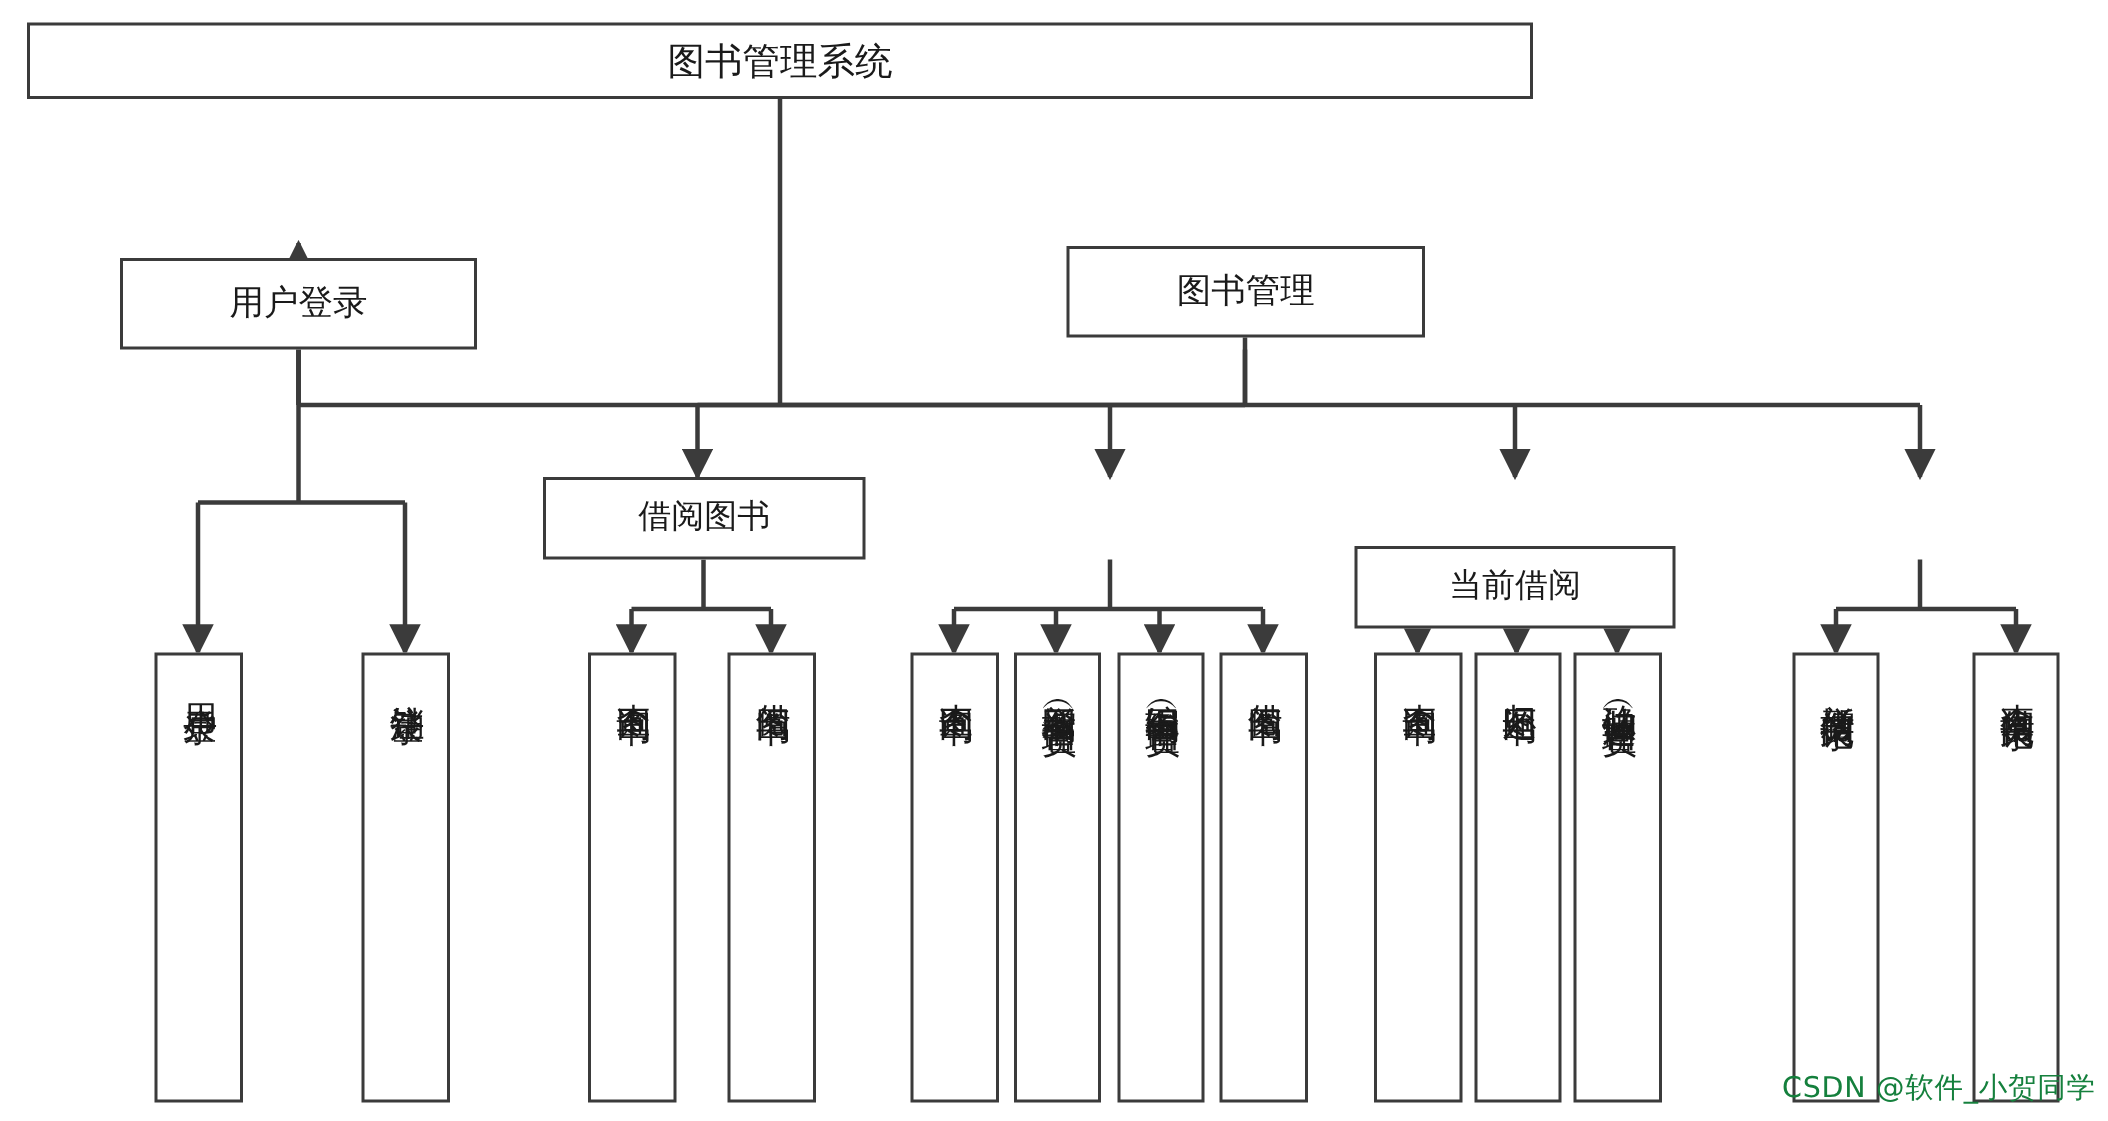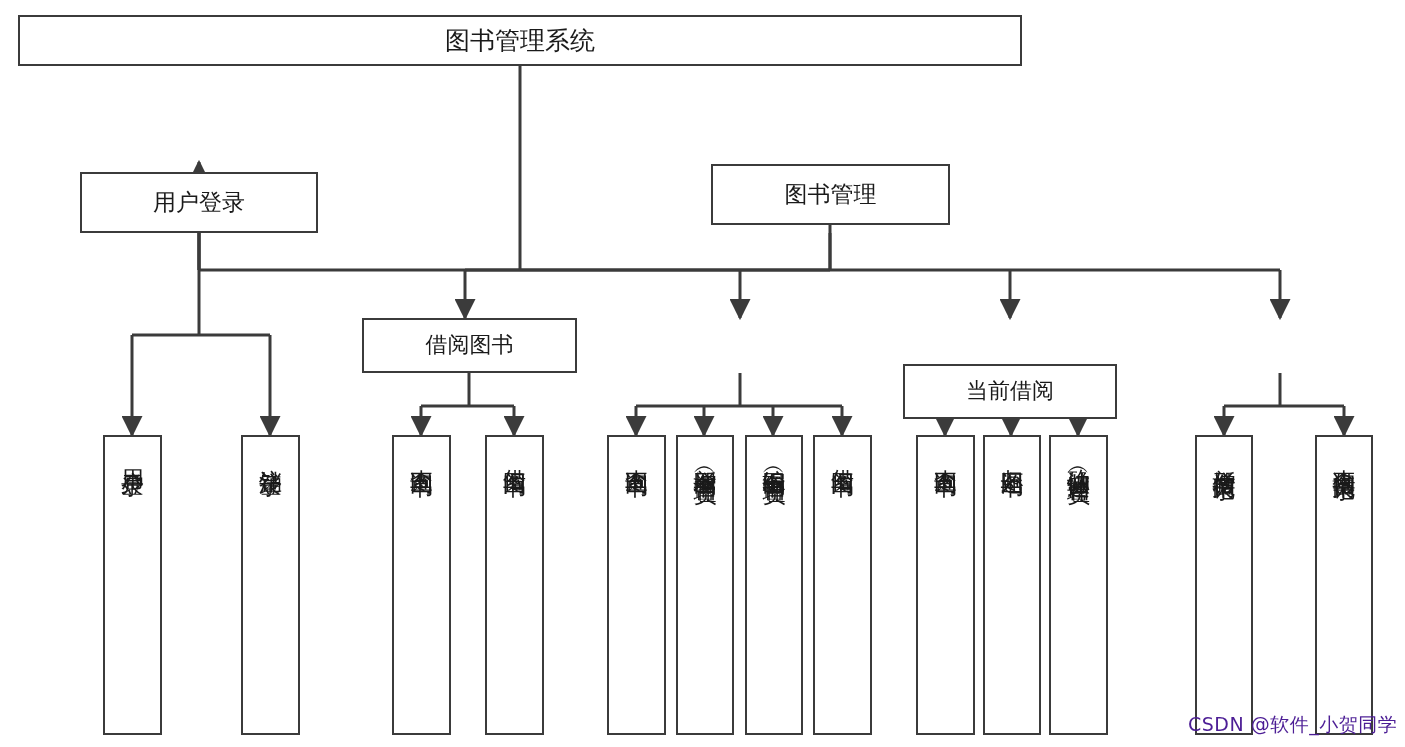--- a/index.html
+++ b/index.html
@@ -66,21 +66,21 @@
     text-orientation: upright;
     line-height: 1.0;
     letter-spacing: 2px;
     white-space: nowrap;
   }
   #watermark {
     position: absolute;
     left: 1188px;
     top: 712px;
     font-size: 19px;
-    color: #4c1d95;
+    color: #15803d;
     letter-spacing: 0.5px;
     white-space: nowrap;
     z-index: 5;
     pointer-events: none;
   }
 </style>
 </head>
 <body>
 
 <div id="diagram-root">

